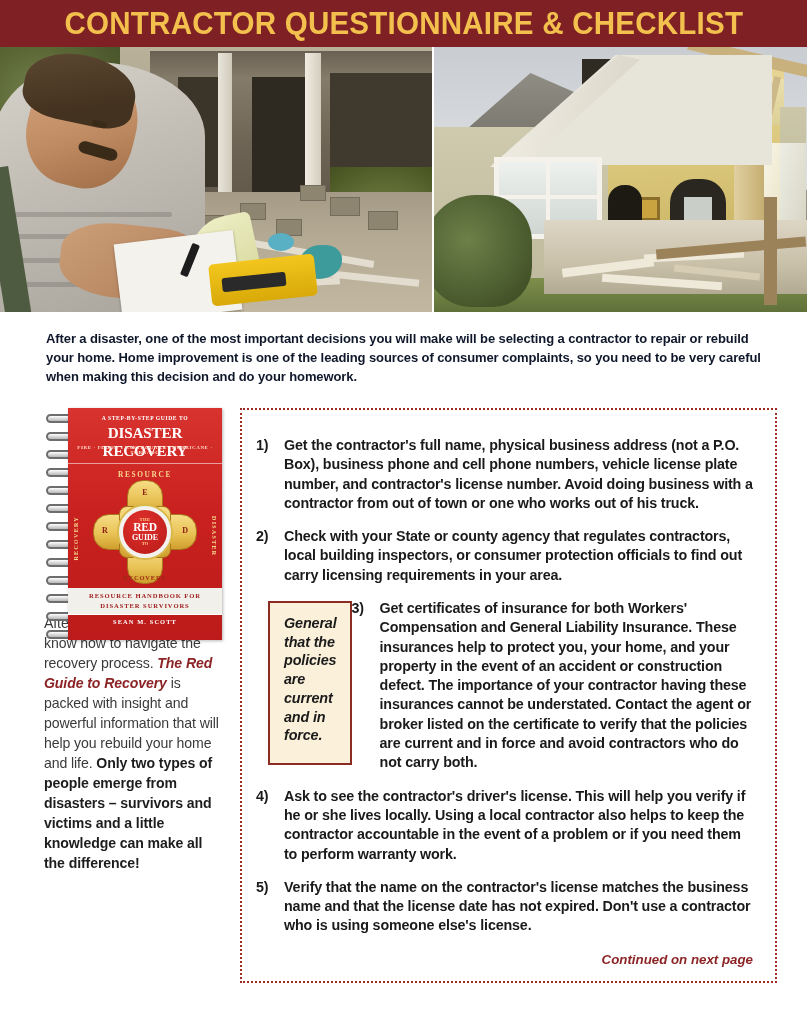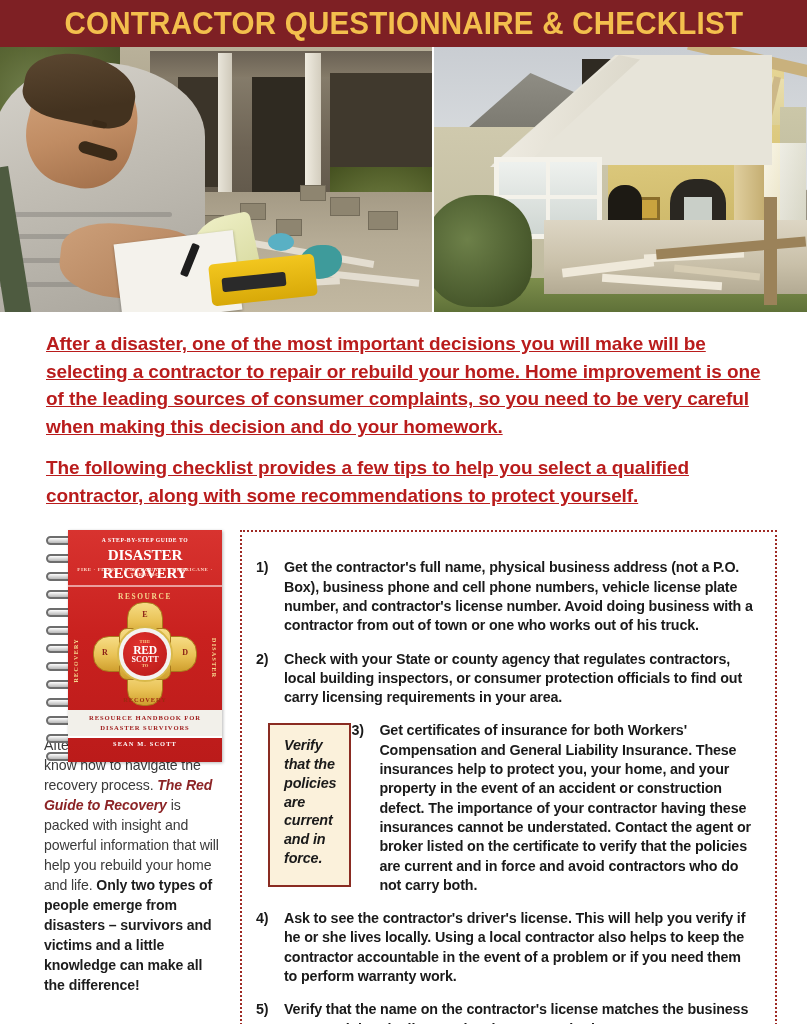--- a/index.html
+++ b/index.html
@@ -138,26 +138,25 @@
   .pr-d { position:absolute; background:#efe9da; }
   .pr-house2 { position:absolute; right:-6px; top:110px; width:90px; height:110px;
     background:linear-gradient(180deg,#a39d8e 0%,#8c8677 100%); clip-path:polygon(40% 0,100% 34%,100% 100%,0 100%,0 34%); }
 
   
   .intro {
     padding: 18px 34px 0 46px;
   }
   .intro p {
     margin: 0 0 13px 0;
-    color: #b91c1c;
-    font-size: 19px;
+    color: #0f172a;
+    font-size: 13px;
     font-weight: bold;
     line-height: 1.46;
     letter-spacing: -0.1px;
-    text-decoration: underline;
   }
 
   
   .body-wrap {
     display: flex;
     padding: 8px 30px 0 42px;
     gap: 16px;
   }
   .col-left { width: 182px; flex: none; }
   .col-right { flex: 1; }
@@ -378,21 +377,20 @@
     <div class="pr-d" style="left:240px;bottom:36px;width:86px;height:7px;transform:rotate(6deg);background:#d7cdb4;"></div>
     <div class="pr-post" style="left:330px;top:150px;width:13px;height:108px;"></div>
     <div class="pr-post" style="left:222px;top:196px;width:150px;height:10px;transform:rotate(-5deg);"></div>
     <div class="pr-shrub"></div>
   </div>
 
 </div>
 
 <div class="intro">
   <p>After a disaster, one of the most important decisions you will make will be selecting a contractor to repair or rebuild your home. Home improvement is one of the leading sources of consumer complaints, so you need to be very careful when making this decision and do your homework.</p>
-  <p>The following checklist provides a few tips to help you select a qualified contractor, along with some recommendations to protect yourself.</p>
 </div>
 
 <div class="body-wrap">
 
   <div class="col-left">
 
     <div class="book">
       <div class="book-spiral">
         <div class="ring" style="top:2px"></div>
           <div class="ring" style="top:20px"></div>
@@ -425,21 +423,21 @@
             <div class="cross-arm" style="right:0;top:34px;width:36px;height:36px;border-radius:4px 16px 16px 4px;"></div>
             <div class="cross-arm" style="left:26px;top:26px;width:52px;height:52px;border-radius:8px;"></div>
             <div class="cl" style="left:50%;top:8px;transform:translateX(-50%);">E</div>
             <div class="cl" style="left:9px;top:46px;">R</div>
             <div class="cl" style="right:9px;top:46px;">D</div>
             <div class="cl-rec">RECOVERY</div>
             <div class="cross-ctr">
               <div class="cross-inner">
                 <span class="ci-the">THE</span>
                 <span class="ci-red">RED</span>
-                <span class="ci-guide">SCOTT</span>
+                <span class="ci-guide">GUIDE</span>
                 <span class="ci-to">TO</span>
               </div>
             </div>
           </div>
         </div>
 
         <div class="bc-band">
           <div>RESOURCE HANDBOOK FOR</div>
           <div>DISASTER SURVIVORS</div>
         </div>
@@ -463,21 +461,21 @@
           <span class="txt">Get the contractor's full name, physical business address (not a P.O. Box), business phone and cell phone numbers, vehicle license plate number, and contractor's license number. Avoid doing business with a contractor from out of town or one who works out of his truck.</span>
         </li>
 
         <li>
           <span class="num">2)</span>
           <span class="txt">Check with your State or county agency that regulates contractors, local building inspectors, or consumer protection officials to find out carry licensing requirements in your area.</span>
         </li>
 
         <li class="item3">
           <div class="callout">
-            <span>Verify that the policies are current and in force.</span>
+            <span>General that the policies are current and in force.</span>
           </div>
           <div class="item3-row">
             <span class="num">3)</span>
             <span class="txt">Get certificates of insurance for both Workers' Compensation and General Liability Insurance. These insurances help to protect you, your home, and your property in the event of an accident or construction defect. The importance of your contractor having these insurances cannot be understated. Contact the agent or broker listed on the certificate to verify that the policies are current and in force and avoid contractors who do not carry both.</span>
           </div>
         </li>
 
         <li>
           <span class="num">4)</span>
           <span class="txt">Ask to see the contractor's driver's license. This will help you verify if he or she lives locally. Using a local contractor also helps to keep the contractor accountable in the event of a problem or if you need them to perform warranty work.</span>

